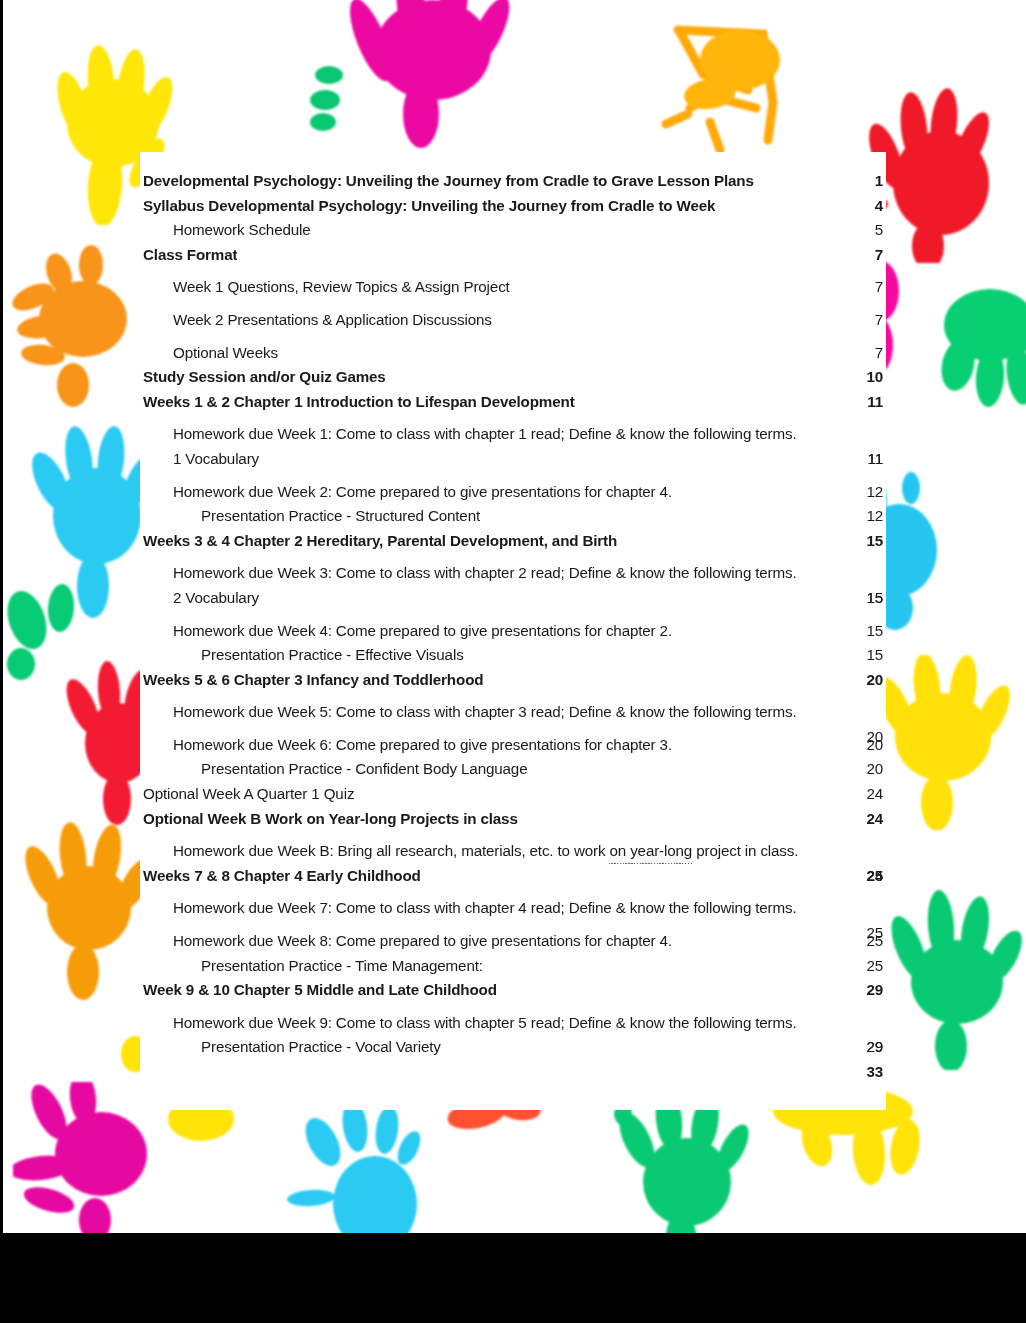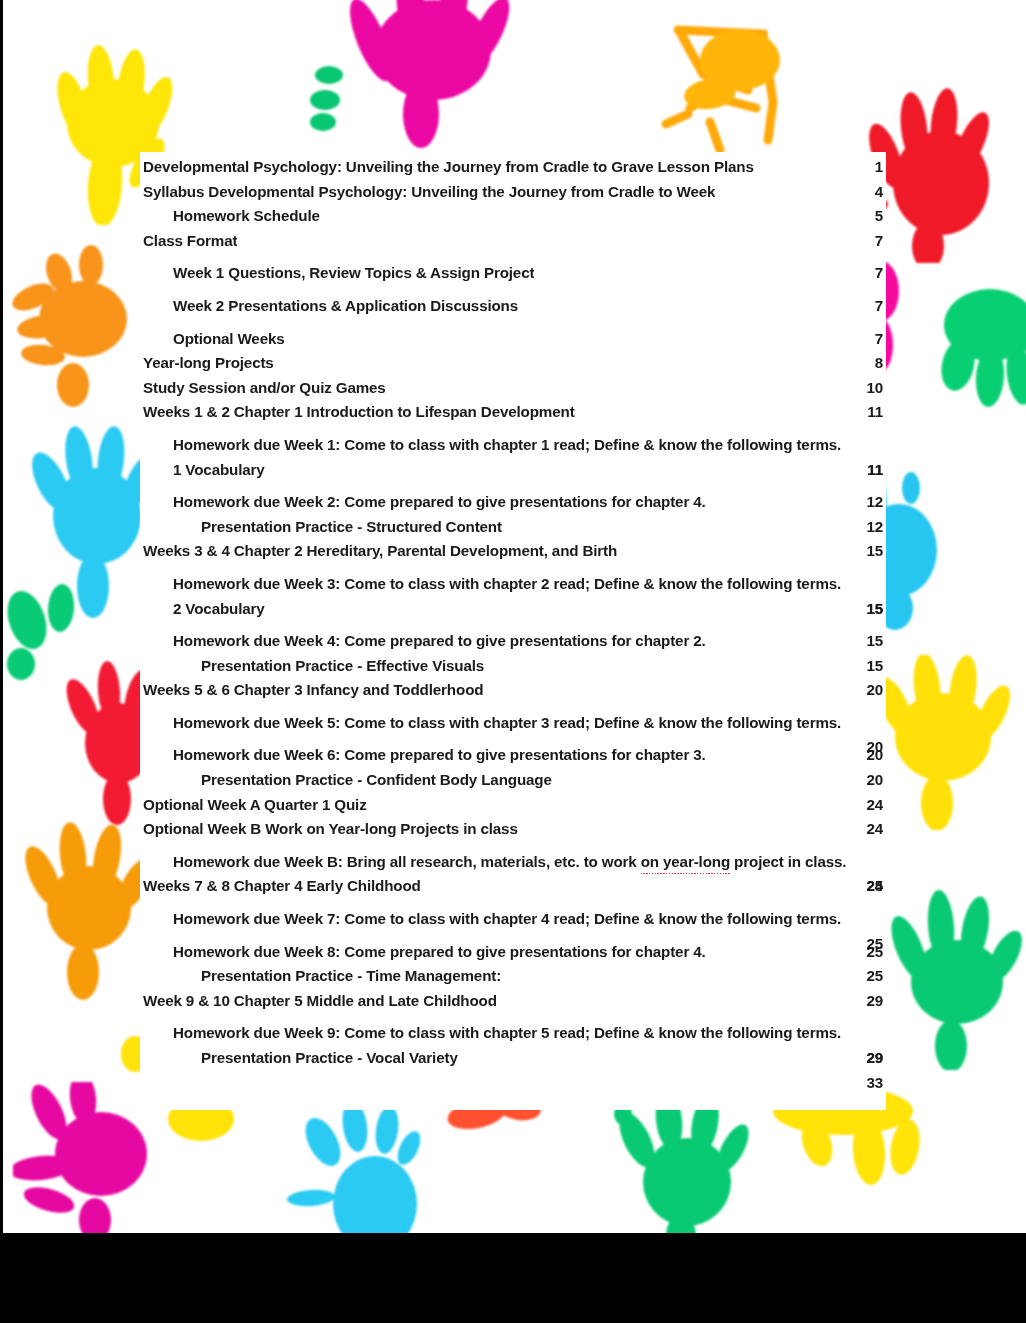--- a/index.html
+++ b/index.html
@@ -47,21 +47,21 @@
     top: 152px;
     width: 746px;
     height: 958px;
     background: #ffffff;
   }
 
   
   #toc {
     position: absolute;
     left: 140px;
-    top: 155px;
+    top: 169px;
     width: 740px;
   }
   .row {
     position: relative;
     display: flex;
     align-items: flex-start;
     font-size: 15.2px;
     line-height: 24.6px;
     color: #1a1a1a;
     letter-spacing: -0.15px;
@@ -81,21 +81,21 @@
   .row.wrap { white-space: normal; }
   .row.wrap .txt { width: 690px; }
   .row.wrap .pg { top: 24.6px; }
 
   .lvl0 { padding-left: 0px; }
   .lvl1 { padding-left: 30px; margin-top: 8px; }
   .lvlv { padding-left: 30px; }
   .lvl2 { padding-left: 58px; }
 
   .b { font-weight: bold; }
-  .n { font-weight: bold; }
+  .n { font-weight: normal; }
 
   
   .squig {
     position: relative;
     display: inline-block;
     text-align: center;
   }
   .squig::after {
     content: "";
     position: absolute;
@@ -404,24 +404,20 @@
       </div>
       <div class="row lvl1">
         <span class="txt n">Week 2 Presentations &amp; Application Discussions</span>
         <span class="pg n">7</span>
       </div>
       <div class="row lvl1">
         <span class="txt n">Optional Weeks</span>
         <span class="pg n">7</span>
       </div>
       <div class="row lvl0">
-        <span class="txt b">Year-long Projects</span>
-        <span class="pg b">8</span>
-      </div>
-      <div class="row lvl0">
         <span class="txt b">Study Session and/or Quiz Games</span>
         <span class="pg b">10</span>
       </div>
       <div class="row lvl0">
         <span class="txt b">Weeks 1 &amp; 2 Chapter 1 Introduction to Lifespan Development</span>
         <span class="pg b">11</span>
       </div>
       <div class="row lvl1 wrap">
         <span class="txt n">Homework due Week 1: Come to class with chapter 1 read; Define &amp; know the following terms.</span>
         <span class="pg n">11</span>

